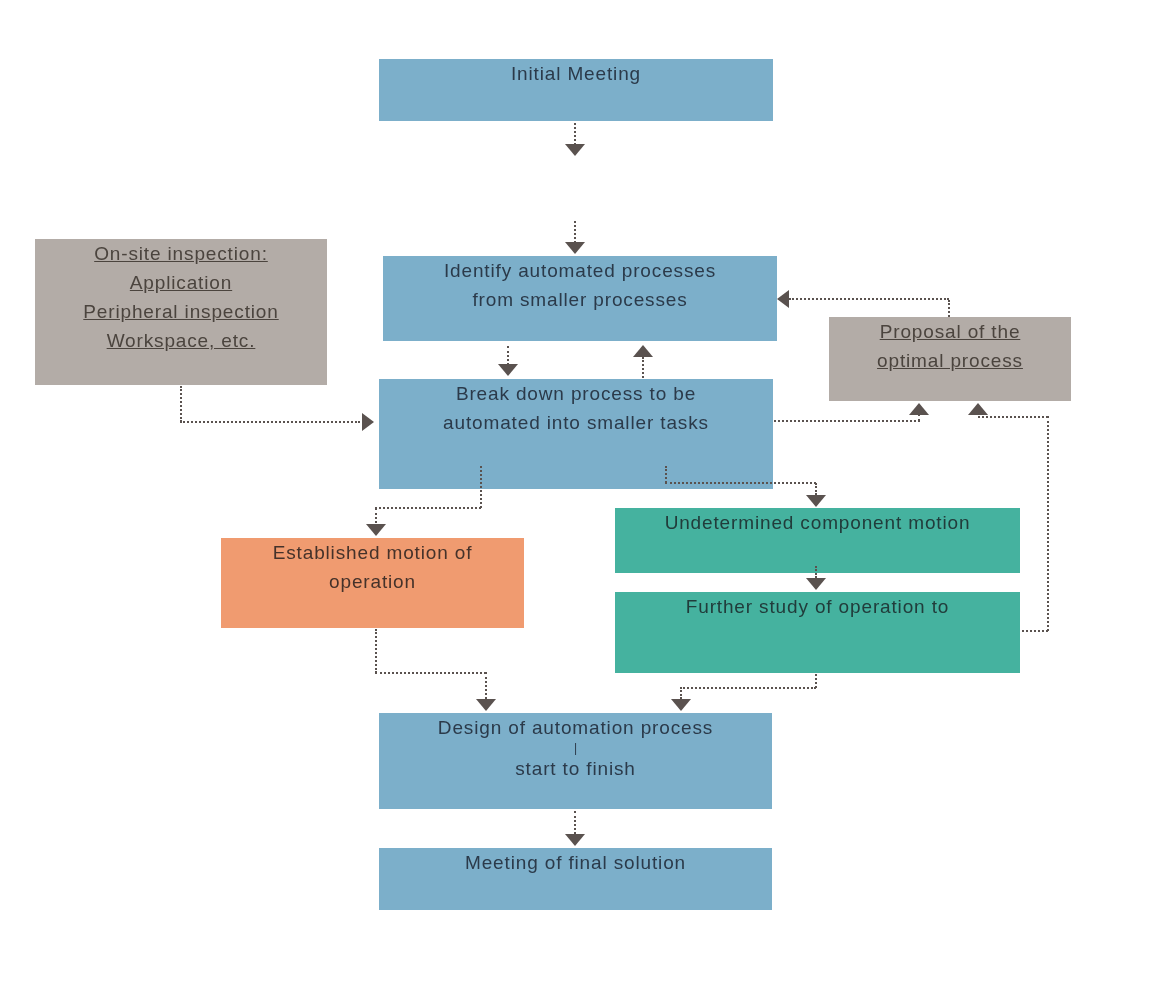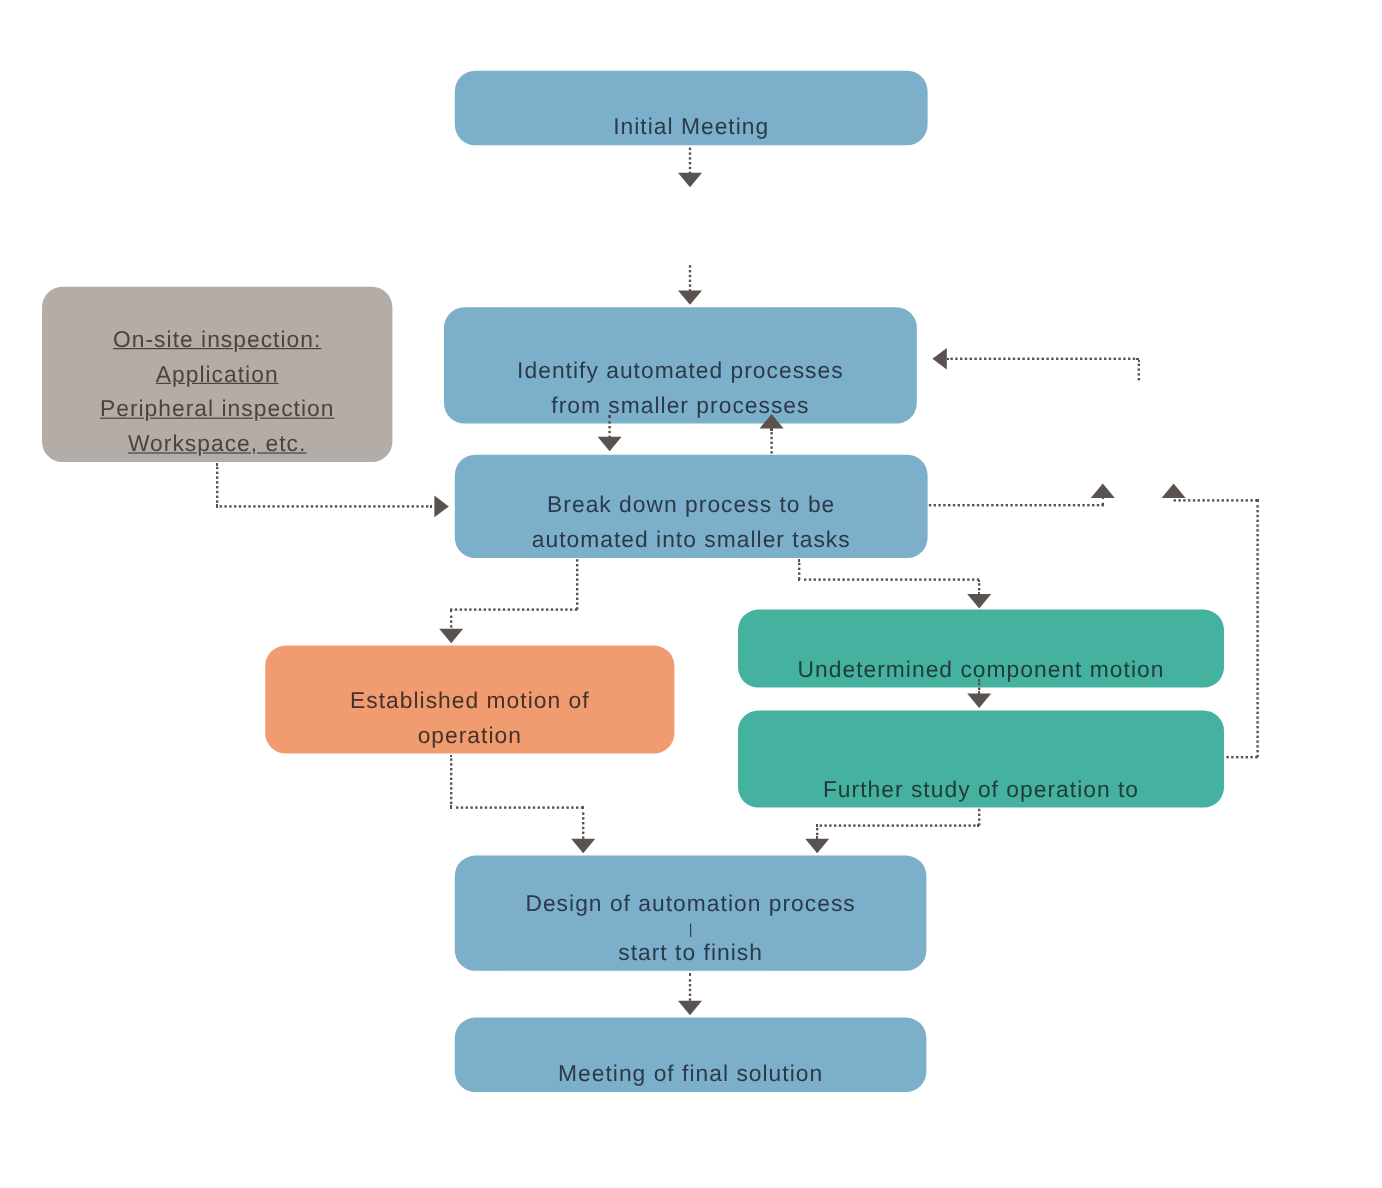--- a/index.html
+++ b/index.html
@@ -13,22 +13,22 @@
     --text_gray_box:#4b443e;
     --text_teal_box:#213c3b;
     --text_orange_box:#45322a;
   }
   html,body{margin:0;padding:0;background:#fff;}
   .canvas{
     position:relative;width:1152px;height:990px;background:var(--background);
     font-family:"Liberation Sans","DejaVu Sans",sans-serif;overflow:hidden;
   }
   .node{
-    position:absolute;display:flex;flex-direction:column;justify-content:flex-end;
-    align-items:center;text-align:center;box-sizing:border-box;border-radius:17px;
+    position:absolute;display:flex;flex-direction:column;justify-content:flex-start;
+    align-items:center;text-align:center;box-sizing:border-box;
   }
   .node .line{font-size:19px;letter-spacing:.045em;line-height:29px;white-space:nowrap;}
   .node.blue{background:var(--box_blue);color:var(--text_blue_box);}
   .node.gray{background:var(--box_gray);color:var(--text_gray_box);text-decoration:underline;}
   .node.orange{background:var(--box_orange);color:var(--text_orange_box);}
   .node.teal{background:var(--box_teal);color:var(--text_teal_box);}
   .node .sep{font-size:12px;line-height:12px;letter-spacing:0;}
   .seg{position:absolute;}
   .seg.v{width:0;border-left:2px dotted var(--connector);}
   .seg.h{height:0;border-top:2px dotted var(--connector);}
@@ -41,39 +41,43 @@
 </head>
 <body>
 
 <div class="canvas">
 
   <div class="node blue" style="left:379px;top:59px;width:394px;height:62px">
     <div class="line">Initial Meeting</div>
   </div>
 
 
-  <div class="node blue" style="left:370px;top:256px;width:394px;height:97px">
+  <div class="node blue" style="left:383px;top:256px;width:394px;height:85px">
     <div class="line">Identify automated processes</div>
     <div class="line">from smaller processes</div>
   </div>
 
-  <div class="node blue" style="left:379px;top:379px;width:394px;height:86px">
+  <div class="node blue" style="left:379px;top:379px;width:394px;height:110px">
     <div class="line">Break down process to be</div>
     <div class="line">automated into smaller tasks</div>
   </div>
 
   <div class="node gray" style="left:35px;top:239px;width:292px;height:146px">
     <div class="line">On-site inspection:</div>
     <div class="line">Application</div>
     <div class="line">Peripheral inspection</div>
     <div class="line">Workspace, etc.</div>
   </div>
 
+  <div class="node gray" style="left:829px;top:317px;width:242px;height:84px">
+    <div class="line">Proposal of the</div>
+    <div class="line">optimal process</div>
+  </div>
 
-  <div class="node orange" style="left:221px;top:538px;width:341px;height:90px">
+  <div class="node orange" style="left:221px;top:538px;width:303px;height:90px">
     <div class="line">Established motion of</div>
     <div class="line">operation</div>
   </div>
 
   <div class="node teal" style="left:615px;top:508px;width:405px;height:65px">
     <div class="line">Undetermined component motion</div>
   </div>
 
   <div class="node teal" style="left:615px;top:592px;width:405px;height:81px">
     <div class="line">Further study of operation to</div>

